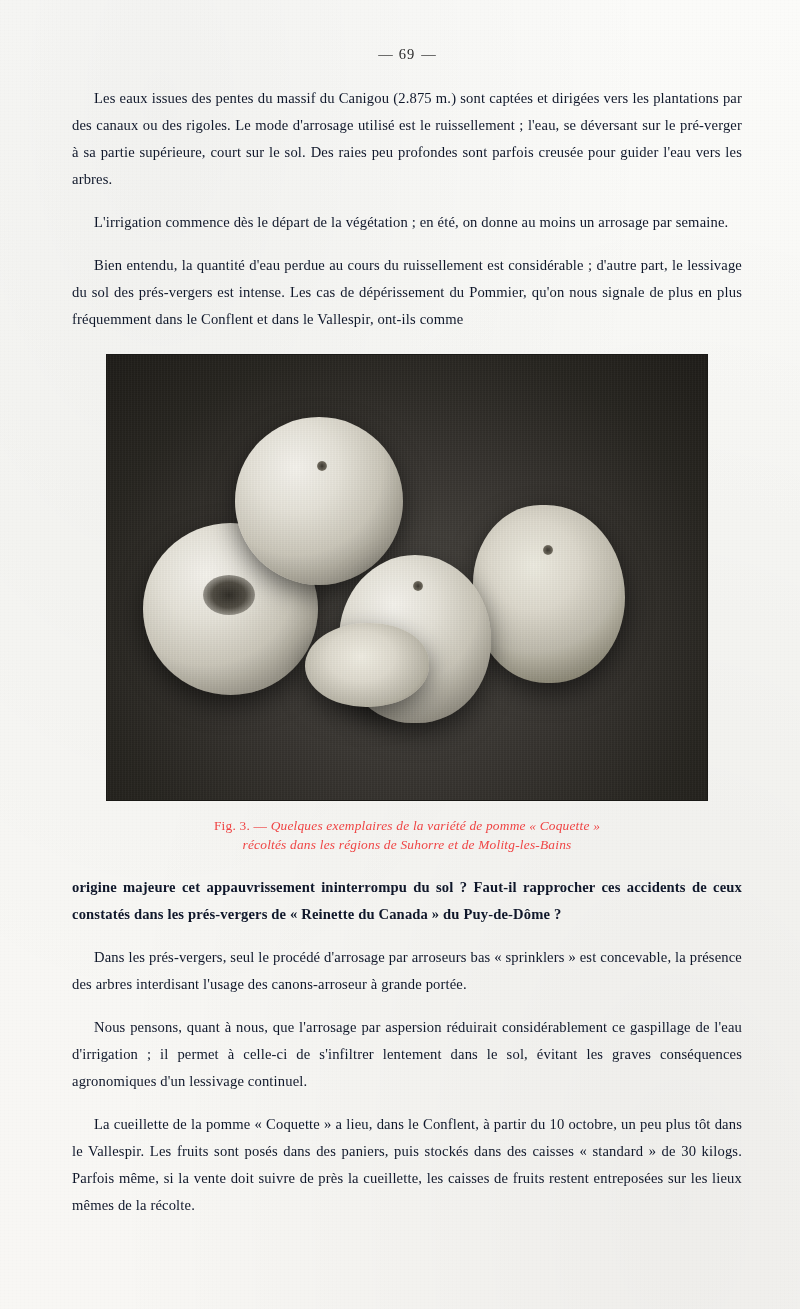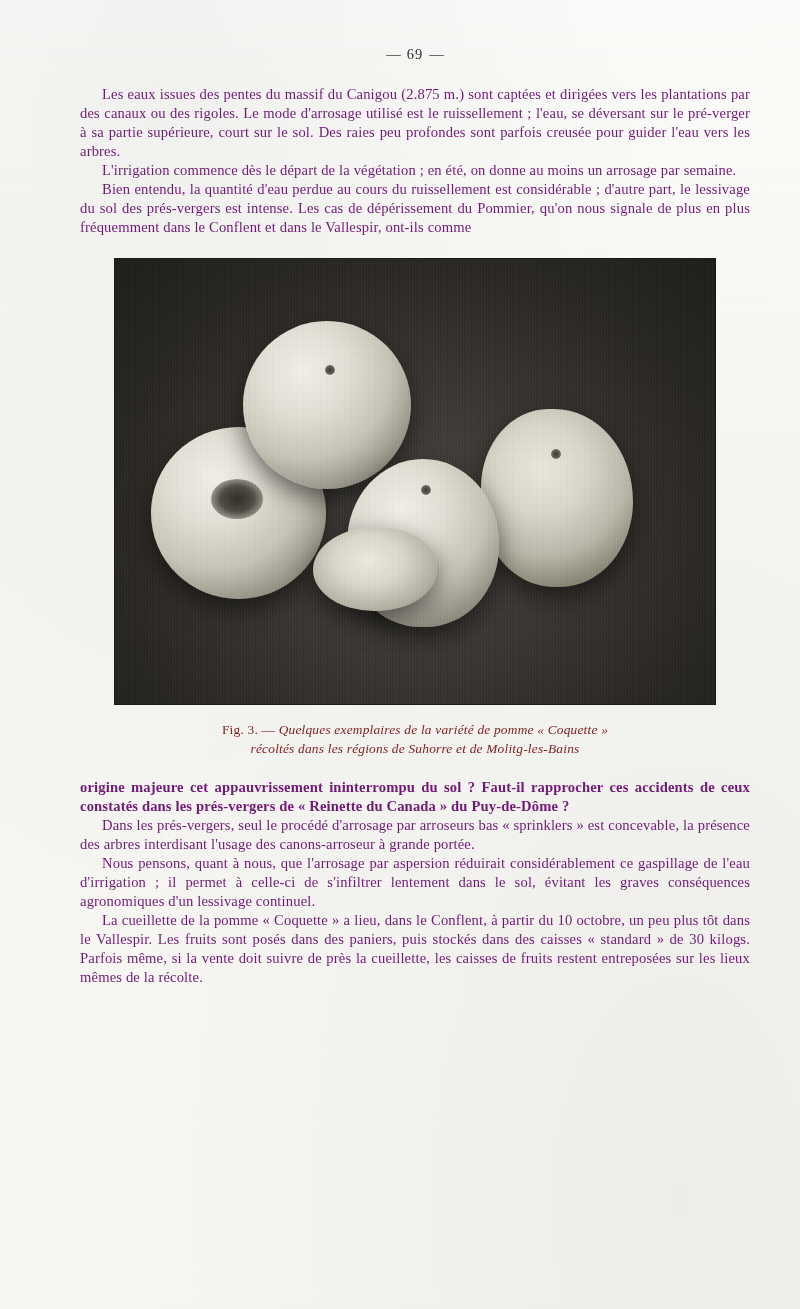--- a/index.html
+++ b/index.html
@@ -28,52 +28,52 @@
     position: absolute;
     inset: 0;
     pointer-events: none;
     opacity: .5;
     background-image:
       repeating-linear-gradient(0deg, rgba(0,0,0,0.012) 0px, rgba(0,0,0,0.012) 1px, rgba(255,255,255,0) 1px, rgba(255,255,255,0) 3px),
       repeating-linear-gradient(90deg, rgba(0,0,0,0.010) 0px, rgba(0,0,0,0.010) 1px, rgba(255,255,255,0) 1px, rgba(255,255,255,0) 4px);
   }
   .content {
     position: absolute;
-    left: 80px;
+    left: 72px;
     top: 0;
     width: 670px;
     height: 1309px;
   }
   .folio {
     text-align: center;
     margin-top: 46px;
     font-size: 14.5px;
     letter-spacing: 1px;
     color: #2a2a2a;
     font-family: "Liberation Serif", serif;
   }
   .folio .dash {
     letter-spacing: 0;
     padding: 0 6px;
     color: #3a3a3a;
   }
   .body-text {
     margin-top: 22px;
     font-size: 14.6px;
-    line-height: 19px;
+    line-height: 27px;
     text-align: justify;
-    color: #701a75;
+    color: #0f172a;
     letter-spacing: .15px;
   }
   .body-text p {
     margin: 0;
     text-indent: 22px;
   }
   .body-text p.noindent { text-indent: 0; font-weight: bold; }
-  .body-text p + p { margin-top: 0; }
+  .body-text p + p { margin-top: 16px; }
 
   .figure {
     margin-top: 22px;
     width: 100%;
   }
   .figure-image {
     position: relative;
     width: 600px;
     height: 445px;
     margin: 0 auto;
@@ -140,21 +140,21 @@
     left: 198px; top: 268px; width: 124px; height: 84px;
     border-radius: 52% 48% 50% 50%;
     background: radial-gradient(ellipse at 45% 40%, #efece1 0%, #ddd9cd 35%, #b4b0a2 70%, #6d695e 100%);
   }
   .figure-caption {
     margin-top: 16px;
     text-align: center;
     font-size: 13.4px;
     line-height: 19px;
     font-style: italic;
-    color: #7f1d1d;
+    color: #ef4444;
     letter-spacing: .2px;
   }
   .figure-caption .figno {
     font-style: normal;
   }
   .after-figure {
     margin-top: 20px;
   }
   .section-lead {
     font-weight: normal;

